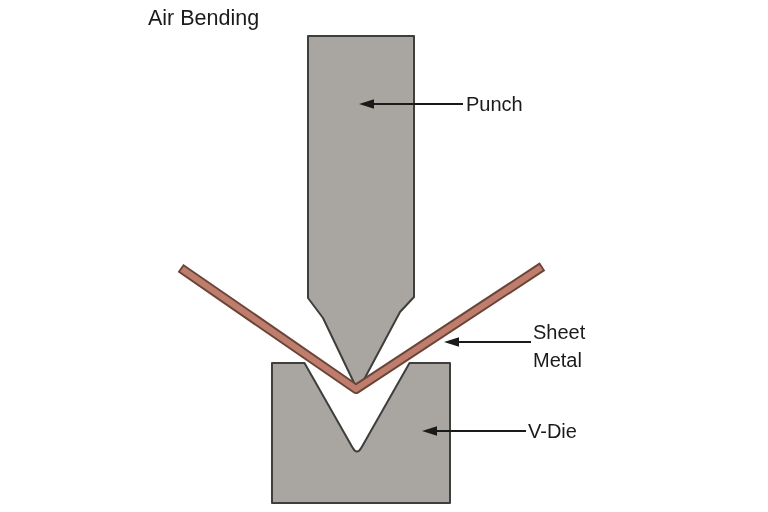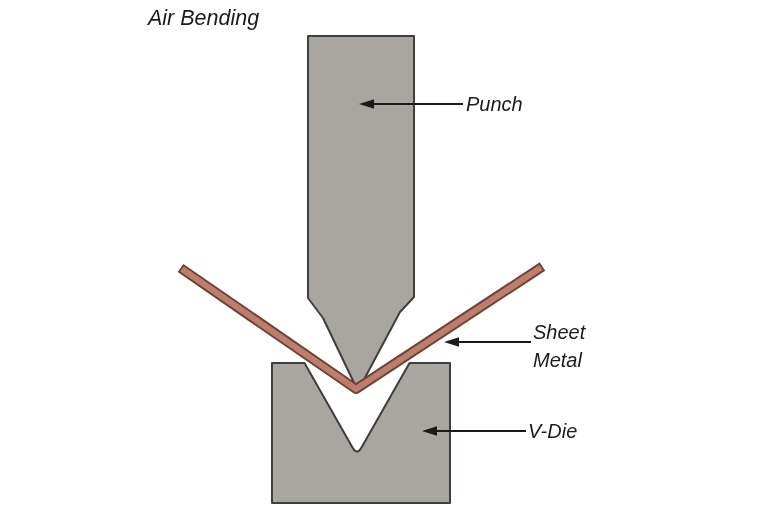--- a/index.html
+++ b/index.html
@@ -7,21 +7,20 @@
     padding: 0;
     background: #ffffff;
   }
   .stage {
     position: relative;
     width: 768px;
     height: 512px;
     background: #ec4899;
     overflow: hidden;
     font-family: "Liberation Sans", sans-serif;
-    font-style: italic;
   }
   svg { display: block; }
   .diagram-title {
     font-family: "Liberation Sans", sans-serif;
     font-size: 21.5px;
     font-weight: 400;
   }
   .diagram-label {
     font-family: "Liberation Sans", sans-serif;
     font-size: 20px;

